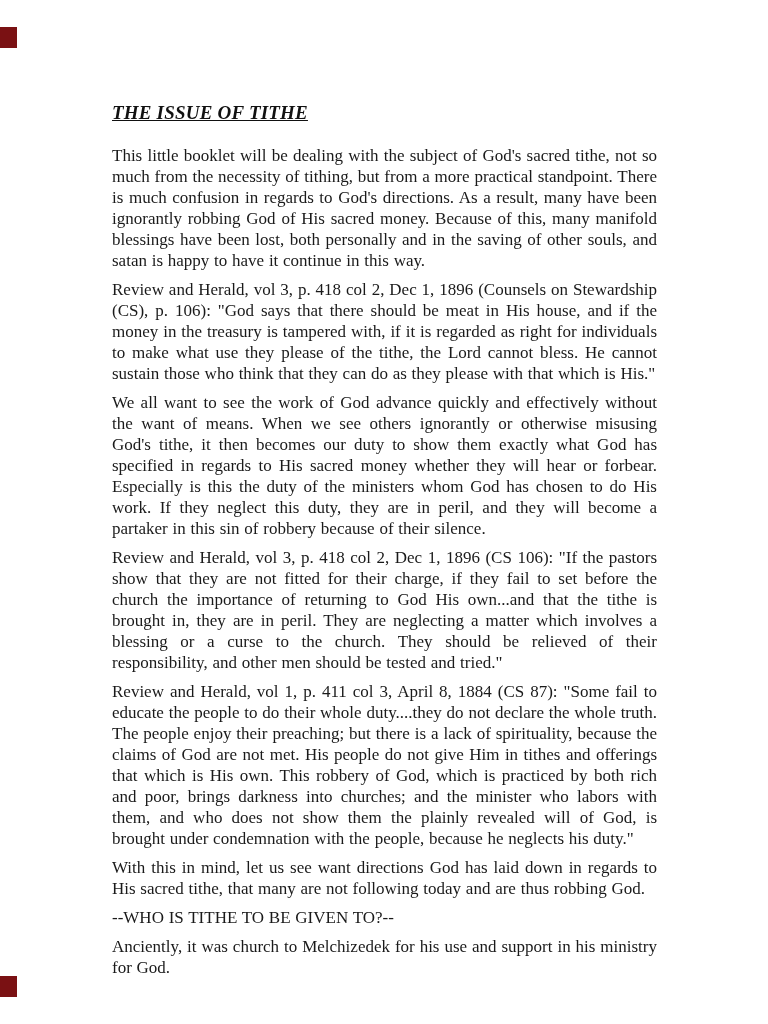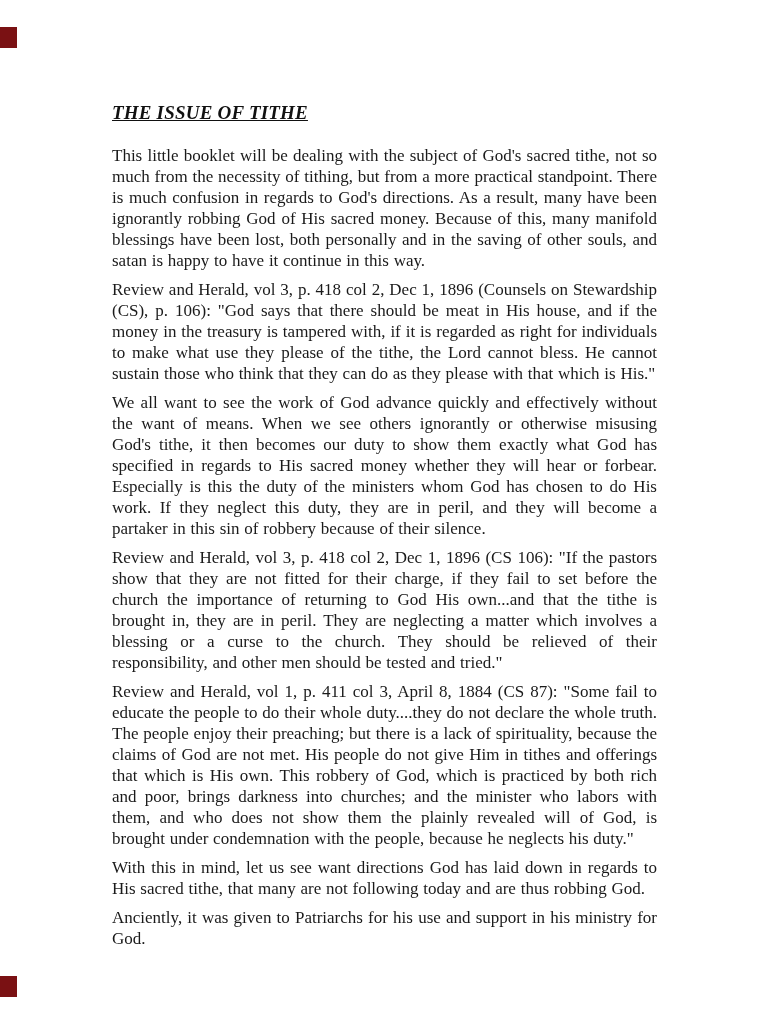--- a/index.html
+++ b/index.html
@@ -70,18 +70,19 @@
     <p>Review and Herald, vol 3, p. 418 col 2, Dec 1, 1896 (Counsels on Stewardship (CS), p. 106): "God says that there should be meat in His house, and if the money in the treasury is tampered with, if it is regarded as right for individuals to make what use they please of the tithe, the Lord cannot bless. He cannot sustain those who think that they can do as they please with that which is His."</p>
 
     <p>We all want to see the work of God advance quickly and effectively without the want of means. When we see others ignorantly or otherwise misusing God's tithe, it then becomes our duty to show them exactly what God has specified in regards to His sacred money whether they will hear or forbear. Especially is this the duty of the ministers whom God has chosen to do His work. If they neglect this duty, they are in peril, and they will become a partaker in this sin of robbery because of their silence.</p>
 
     <p>Review and Herald, vol 3, p. 418 col 2, Dec 1, 1896 (CS 106): "If the pastors show that they are not fitted for their charge, if they fail to set before the church the importance of returning to God His own...and that the tithe is brought in, they are in peril. They are neglecting a matter which involves a blessing or a curse to the church. They should be relieved of their responsibility, and other men should be tested and tried."</p>
 
     <p>Review and Herald, vol 1, p. 411 col 3, April 8, 1884 (CS 87): "Some fail to educate the people to do their whole duty....they do not declare the whole truth. The people enjoy their preaching; but there is a lack of spirituality, because the claims of God are not met. His people do not give Him in tithes and offerings that which is His own. This robbery of God, which is practiced by both rich and poor, brings darkness into churches; and the minister who labors with them, and who does not show them the plainly revealed will of God, is brought under condemnation with the people, because he neglects his duty."</p>
 
     <p>With this in mind, let us see want directions God has laid down in regards to His sacred tithe, that many are not following today and are thus robbing God.</p>
 
+    <p class="section-heading">--WHO IS TITHE TO BE GIVEN TO?--</p>
 
-    <p>Anciently, it was given to Patriarchs for his use and support in his ministry for God.</p>
+    <p>Anciently, it was church to Melchizedek for his use and support in his ministry for God.</p>
 
   </div>
 
 </div>
 
 </body></html>

